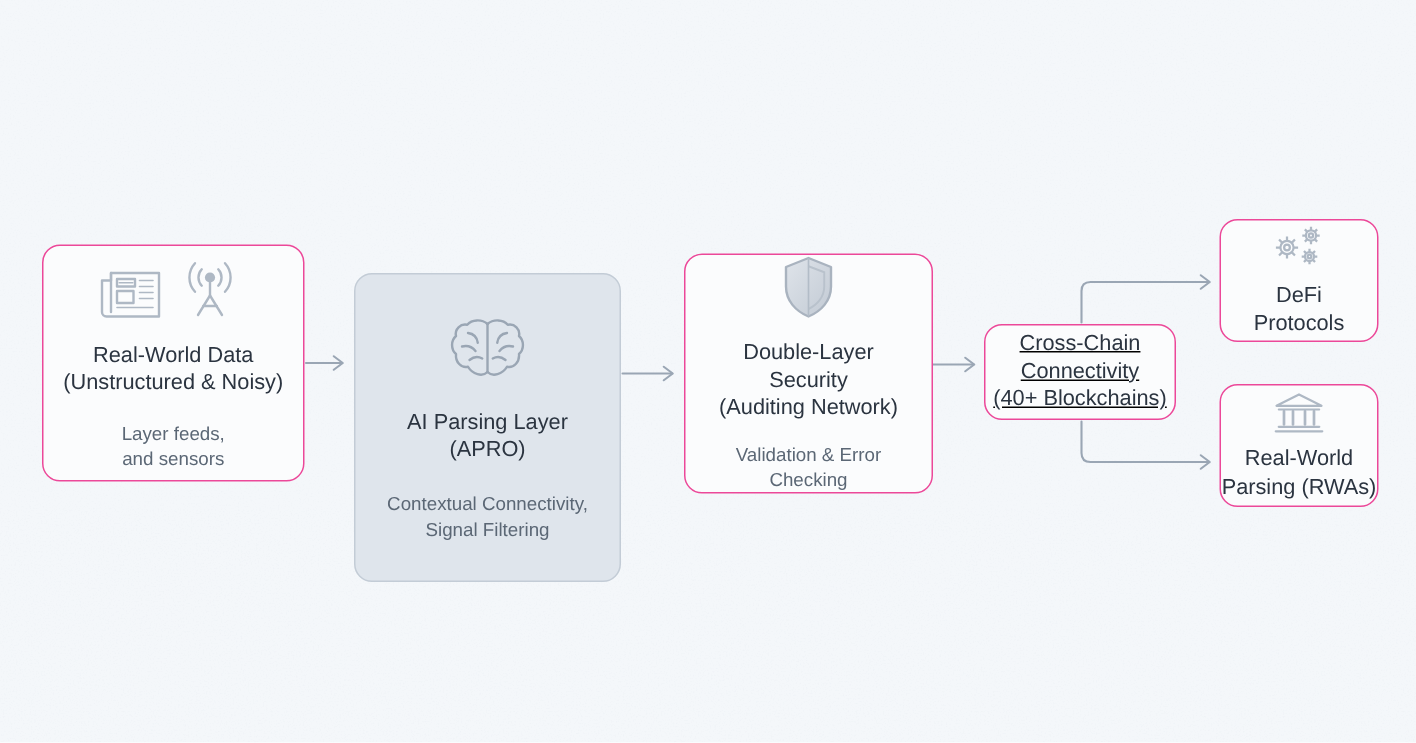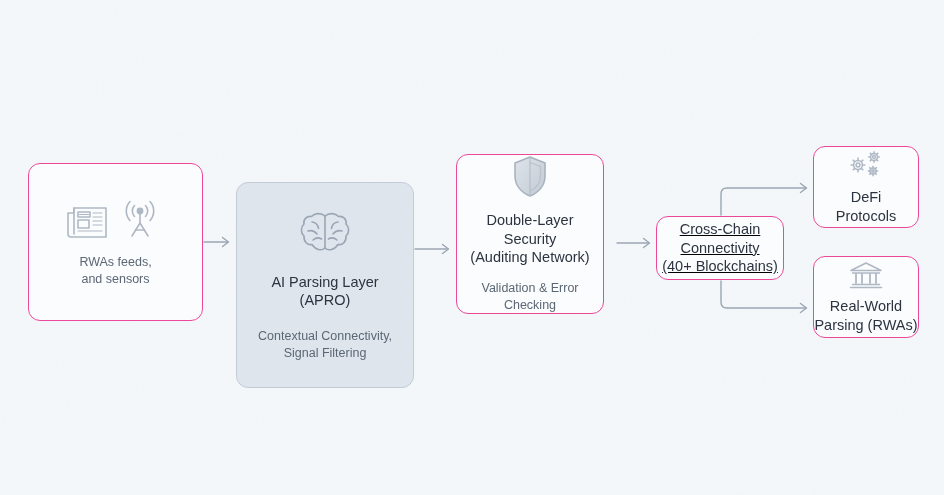--- a/index.html
+++ b/index.html
@@ -65,21 +65,21 @@
 
   
   #node-realworld  { left:28px;  top:163px; width:175px; height:158px; }
   #node-realworld .icon { margin-bottom: 12px; }
   #node-realworld .title { margin-bottom: 16px; }
 
   #node-parsing    { left:236px; top:146px; width:178px; height:206px; }
   #node-parsing .icon { margin-bottom: 14px; }
   #node-parsing .title { margin-bottom: 18px; }
 
-  #node-security   { left:456px; top:154px; width:148px; height:160px; }
+  #node-security   { left:456px; top:169px; width:166px; height:160px; }
   #node-security .icon { margin-bottom: 11px; }
   #node-security .title { margin-bottom: 13px; }
 
   #node-crosschain { left:656px; top:216px; width:128px; height:64px;text-decoration:underline; }
 
   #node-defi       { left:813px; top:146px; width:106px; height:82px; }
   #node-defi .icon { margin-bottom: 7px; }
 
   #node-rwa        { left:813px; top:256px; width:106px; height:82px; }
   #node-rwa .icon  { margin-bottom: 7px; }
@@ -148,21 +148,23 @@
           <path d="M68.5 9.5 a8 8 0 0 0 0 11"></path>
           <path d="M79.5 9.5 a8 8 0 0 1 0 11"></path>
           <path d="M64 5.5 a14 14 0 0 0 0 19"></path>
           <path d="M84 5.5 a14 14 0 0 1 0 19"></path>
           <path d="M74 18.5 V27"></path>
           <path d="M74 27 L66 40 M74 27 L82 40"></path>
           <path d="M69.5 34 h9"></path>
         </g>
       </svg>
     </span>
-    <div class="subtitle">RWAs feeds,
+    <div class="title">Real-World Data
+(Unstructured &amp; Noisy)</div>
+    <div class="subtitle">Layer feeds,
 and sensors</div>
   </div>
 
   <div class="node highlight" id="node-parsing">
     <span class="icon">
       <svg width="52" height="50" viewBox="0 0 52 50" aria-hidden="true">
         <g fill="none" stroke="#9aa6b4" stroke-width="1.6" stroke-linecap="round" stroke-linejoin="round">
           <path d="M26 7 C22 3.5 15.5 4 12.5 7.5 C8 6.5 4 10.5 5 15
                    C1.5 18 1.5 24 5 27 C4.5 32.5 8.5 36.5 13 35.5
                    C16 40.5 22.5 42.5 26 39"></path>

